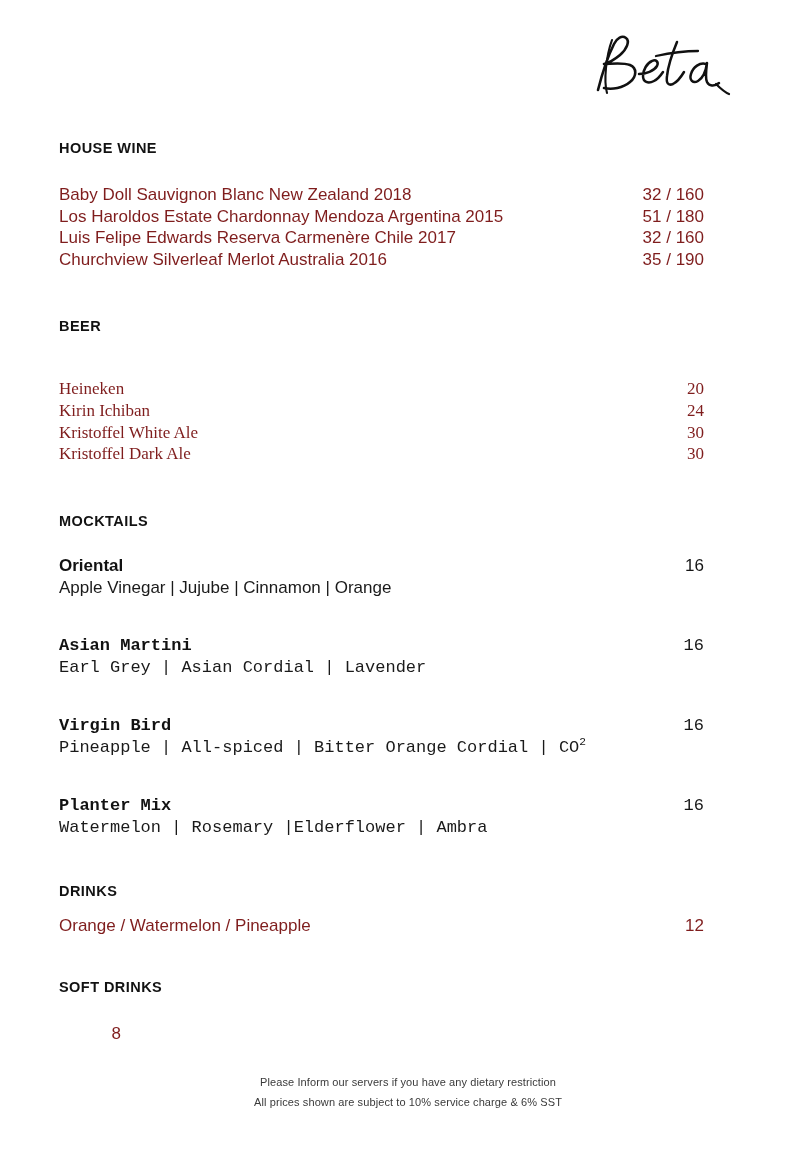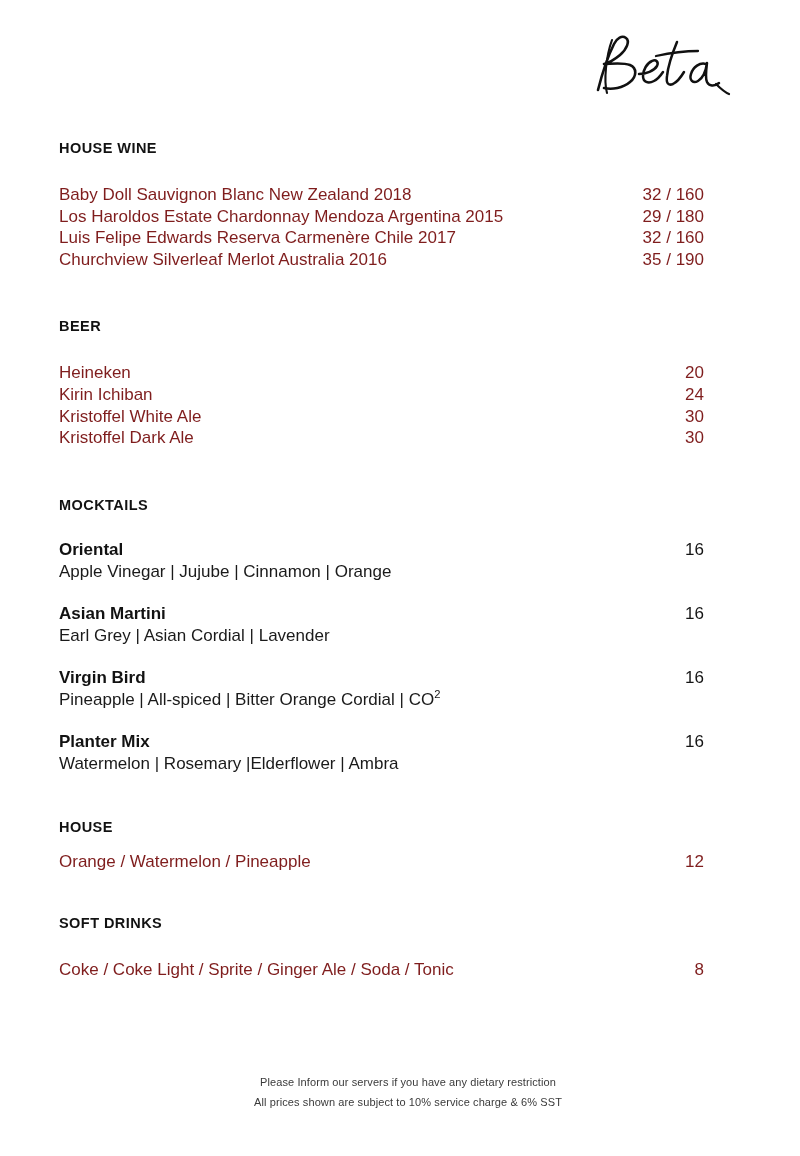--- a/index.html
+++ b/index.html
@@ -95,21 +95,21 @@
     font-weight: 400;
     color: #1a1a1a;
   }
   .drink .price {
     width: 72px;
     text-align: right;
     font-size: 17px;
     line-height: 22px;
     white-space: nowrap;
   }
-  .drink + .drink { margin-top: 20px; }
+  .drink + .drink { margin-top: 36px; font-family: Liberation Mono, monospace; }
 
   sup.co2 { font-size: 0.66em; vertical-align: super; line-height: 0; }
 
   
   .footer {
     position: absolute;
     left: 16px;
     right: 0;
     top: 1072px;
     text-align: center;
@@ -150,36 +150,36 @@
 
     <div class="section wine" style="margin-top:0;">
       <div class="section-title">HOUSE WINE</div>
       <div class="items" style="margin-top:28px;">
         <div class="row">
           <span class="name">Baby Doll Sauvignon Blanc New Zealand 2018</span>
           <span class="price">32 / 160</span>
         </div>
         <div class="row">
           <span class="name">Los Haroldos Estate Chardonnay Mendoza Argentina 2015</span>
-          <span class="price">29 / 180</span>
+          <span class="price">51 / 180</span>
         </div>
         <div class="row">
           <span class="name">Luis Felipe Edwards Reserva Carmenère Chile 2017</span>
           <span class="price">32 / 160</span>
         </div>
         <div class="row">
           <span class="name">Churchview Silverleaf Merlot Australia 2016</span>
           <span class="price">35 / 190</span>
         </div>
       </div>
     </div>
 
     <div class="section beer" style="margin-top:48px;">
       <div class="section-title">BEER</div>
-      <div class="items" style="margin-top:28px;">
+      <div class="items" style="margin-top:44px;font-family:Liberation Serif, serif;">
         <div class="row">
           <span class="name">Heineken</span>
           <span class="price">20</span>
         </div>
         <div class="row">
           <span class="name">Kirin Ichiban</span>
           <span class="price">24</span>
         </div>
         <div class="row">
           <span class="name">Kristoffel White Ale</span>
@@ -225,34 +225,33 @@
             <div class="drink-name">Planter Mix</div>
             <div class="drink-desc">Watermelon | Rosemary |Elderflower | Ambra</div>
           </div>
           <div class="price">16</div>
         </div>
 
       </div>
     </div>
 
     <div class="section juice" style="margin-top:44px;">
-      <div class="section-title">HOUSE</div>
+      <div class="section-title">DRINKS</div>
       <div class="items" style="margin-top:16px;">
         <div class="row">
           <span class="name">Orange / Watermelon / Pineapple</span>
           <span class="price">12</span>
         </div>
       </div>
     </div>
 
     <div class="section soft" style="margin-top:43px;">
       <div class="section-title">SOFT DRINKS</div>
       <div class="items" style="margin-top:28px;">
         <div class="row">
-          <span class="name">Coke / Coke Light / Sprite / Ginger Ale / Soda / Tonic</span>
           <span class="price">8</span>
         </div>
       </div>
     </div>
 
   </div>
 
   <div class="footer">
     <div class="footer-line">Please Inform our servers if you have any dietary restriction</div>
     <div class="footer-line">All prices shown are subject to 10% service charge &amp; 6% SST</div>

